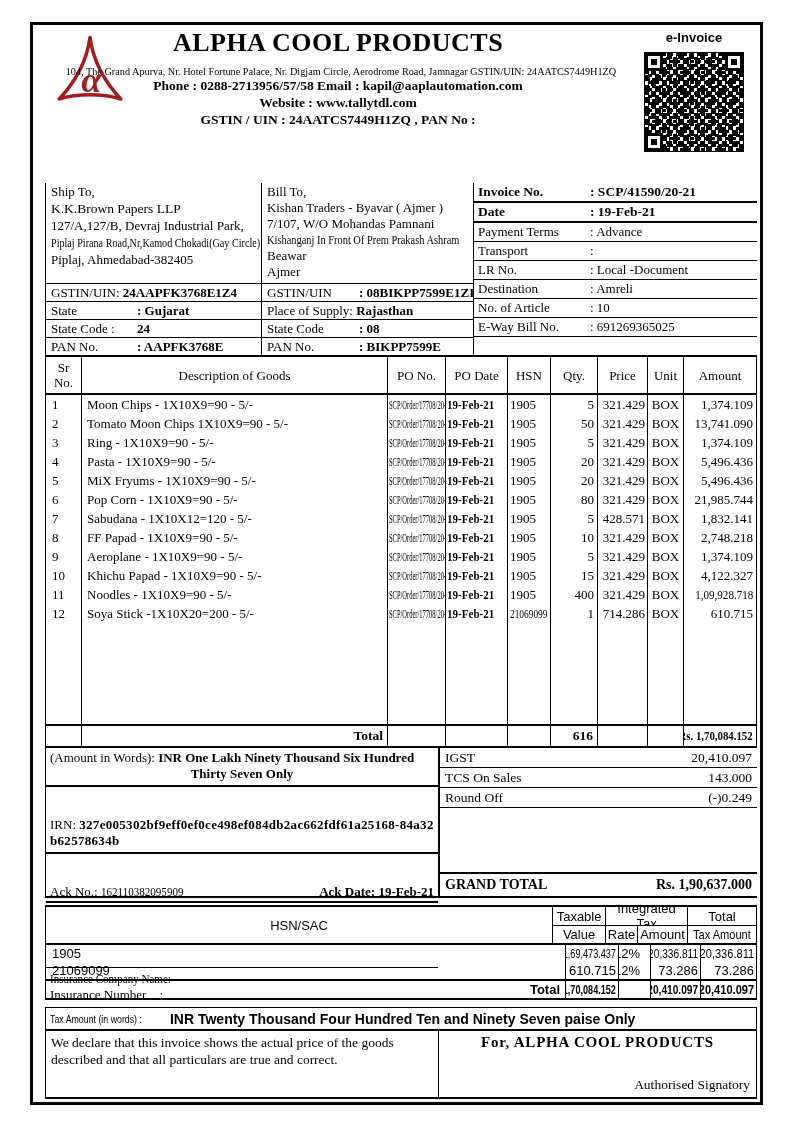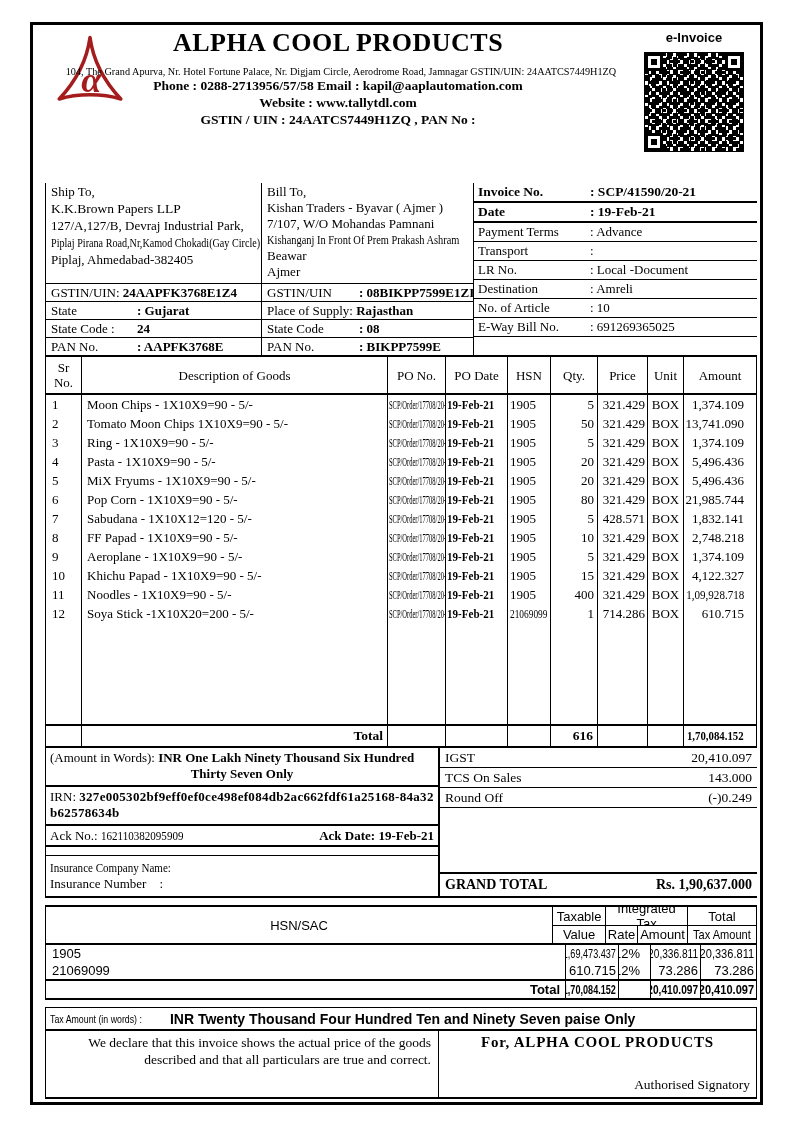--- a/index.html
+++ b/index.html
@@ -51,36 +51,36 @@
   .m-fill { flex:1; }
 
   
   .items { height:393px; display:flex; flex-direction:column; border-top:2px solid #000;
            border-left:1px solid #000; flex-shrink:0; }
   .icell { border-right:1px solid #000; overflow:hidden; display:flex; align-items:center; }
   .c-sr{width:36px; padding-left:6px;} .c-desc{flex:1; padding-left:5px;}
   .c-pono{width:58px; padding-left:1px;} .c-podate{width:62px; padding-left:1px; font-weight:bold;}
   .c-hsn{width:43px; padding-left:2px;} .c-qty{width:47px; justify-content:flex-end; padding-right:3px;}
   .c-price{width:50px; justify-content:flex-end; padding-right:2px;}
-  .c-unit{width:36px; justify-content:center;} .c-amt{width:73px; justify-content:flex-end; padding-right:12px;}
+  .c-unit{width:36px; justify-content:center;} .c-amt{width:73px; justify-content:flex-end; padding-right:3px;}
   .i-hdr { display:flex; height:38px; border-bottom:2px solid #000; font-size:13px; flex-shrink:0; }
   .i-hdr .icell { justify-content:center; text-align:center; white-space:pre-line; line-height:15px;
                   padding:0; font-weight:normal; }
   .i-rows { display:flex; flex-direction:column; }
   .irow { display:flex; height:19px; flex-shrink:0; font-size:13px; white-space:nowrap; }
   .i-fill { flex:1; display:flex; }
   .i-fill .icell { height:100%; }
   .i-total { display:flex; height:24px; border-top:2px solid #000; border-bottom:2px solid #000;
              font-weight:bold; font-size:13.5px; flex-shrink:0; }
   .i-total .c-desc { justify-content:flex-end; padding-right:4px; }
   .i-total .c-qty { padding-right:4px; }
 
   
   .mid { height:150px; display:flex; border-left:1px solid #000; border-bottom:2px solid #000; flex-shrink:0; }
-  .mid-left { width:392px; display:flex; flex-direction:column; flex-shrink:0; }
+  .mid-left { width:392px; display:flex; flex-direction:column; flex-shrink:0;gap:28px; }
   .words { border-bottom:2px solid #000; padding:2px 4px 3px; font-size:13px; flex-shrink:0; }
   .words .l2 { text-align:center; font-weight:bold; }
   .words b { font-size:13px; }
   .irn-box { border-bottom:2px solid #000; padding:2px 4px 3px; font-size:13px; flex-shrink:0; }
   .irn-box b { word-break:break-all; letter-spacing:.3px; }
   .ack { height:21px; border-bottom:2px solid #000; display:flex; justify-content:space-between;
          align-items:center; padding:0 4px; font-size:13px; flex-shrink:0; white-space:nowrap; }
   .gap8 { height:8px; flex-shrink:0; }
   .ins { flex:1; border-top:1px solid #000; padding:3px 4px; display:flex; flex-direction:column;
          justify-content:space-evenly; font-size:13px; }
@@ -112,21 +112,21 @@
   .h-tot { display:flex; height:19px; border-top:2px solid #000; font-weight:bold; align-items:center; font-size:13px; }
   .h-tot .hb1 { justify-content:flex-end; padding-right:5px; }
 
   
   .taxw { margin-top:7px; border:1px solid #000; border-bottom:2px solid #000; height:24px;
           display:flex; align-items:center; padding:4px 4px; font-family:"Liberation Sans", sans-serif;
           flex-shrink:0; white-space:nowrap; overflow:hidden; }
   .taxw .lbl { font-size:11px; }
   .taxw b { font-size:14px; margin-left:5px; }
   .decl { flex:1; border:1px solid #000; border-top:none; border-bottom:2px solid #000; display:flex; }
-  .d-left { width:392px; padding:3px 5px; flex-shrink:0;text-align:right; }
+  .d-left { width:392px; padding:3px 5px; flex-shrink:0; }
   .d-left p { font-size:13.5px; line-height:17px; max-width:380px; }
   .d-right { flex:1; border-left:1px solid #000; position:relative; }
   .d-for { text-align:center; font-weight:bold; font-size:15px; letter-spacing:.8px; margin-top:3px; white-space:nowrap; }
   .d-sig { position:absolute; right:6px; bottom:4px; font-size:13.5px; }
 
   .sq { display:inline-block; white-space:nowrap; }
 </style>
 </head>
 <body>
 

